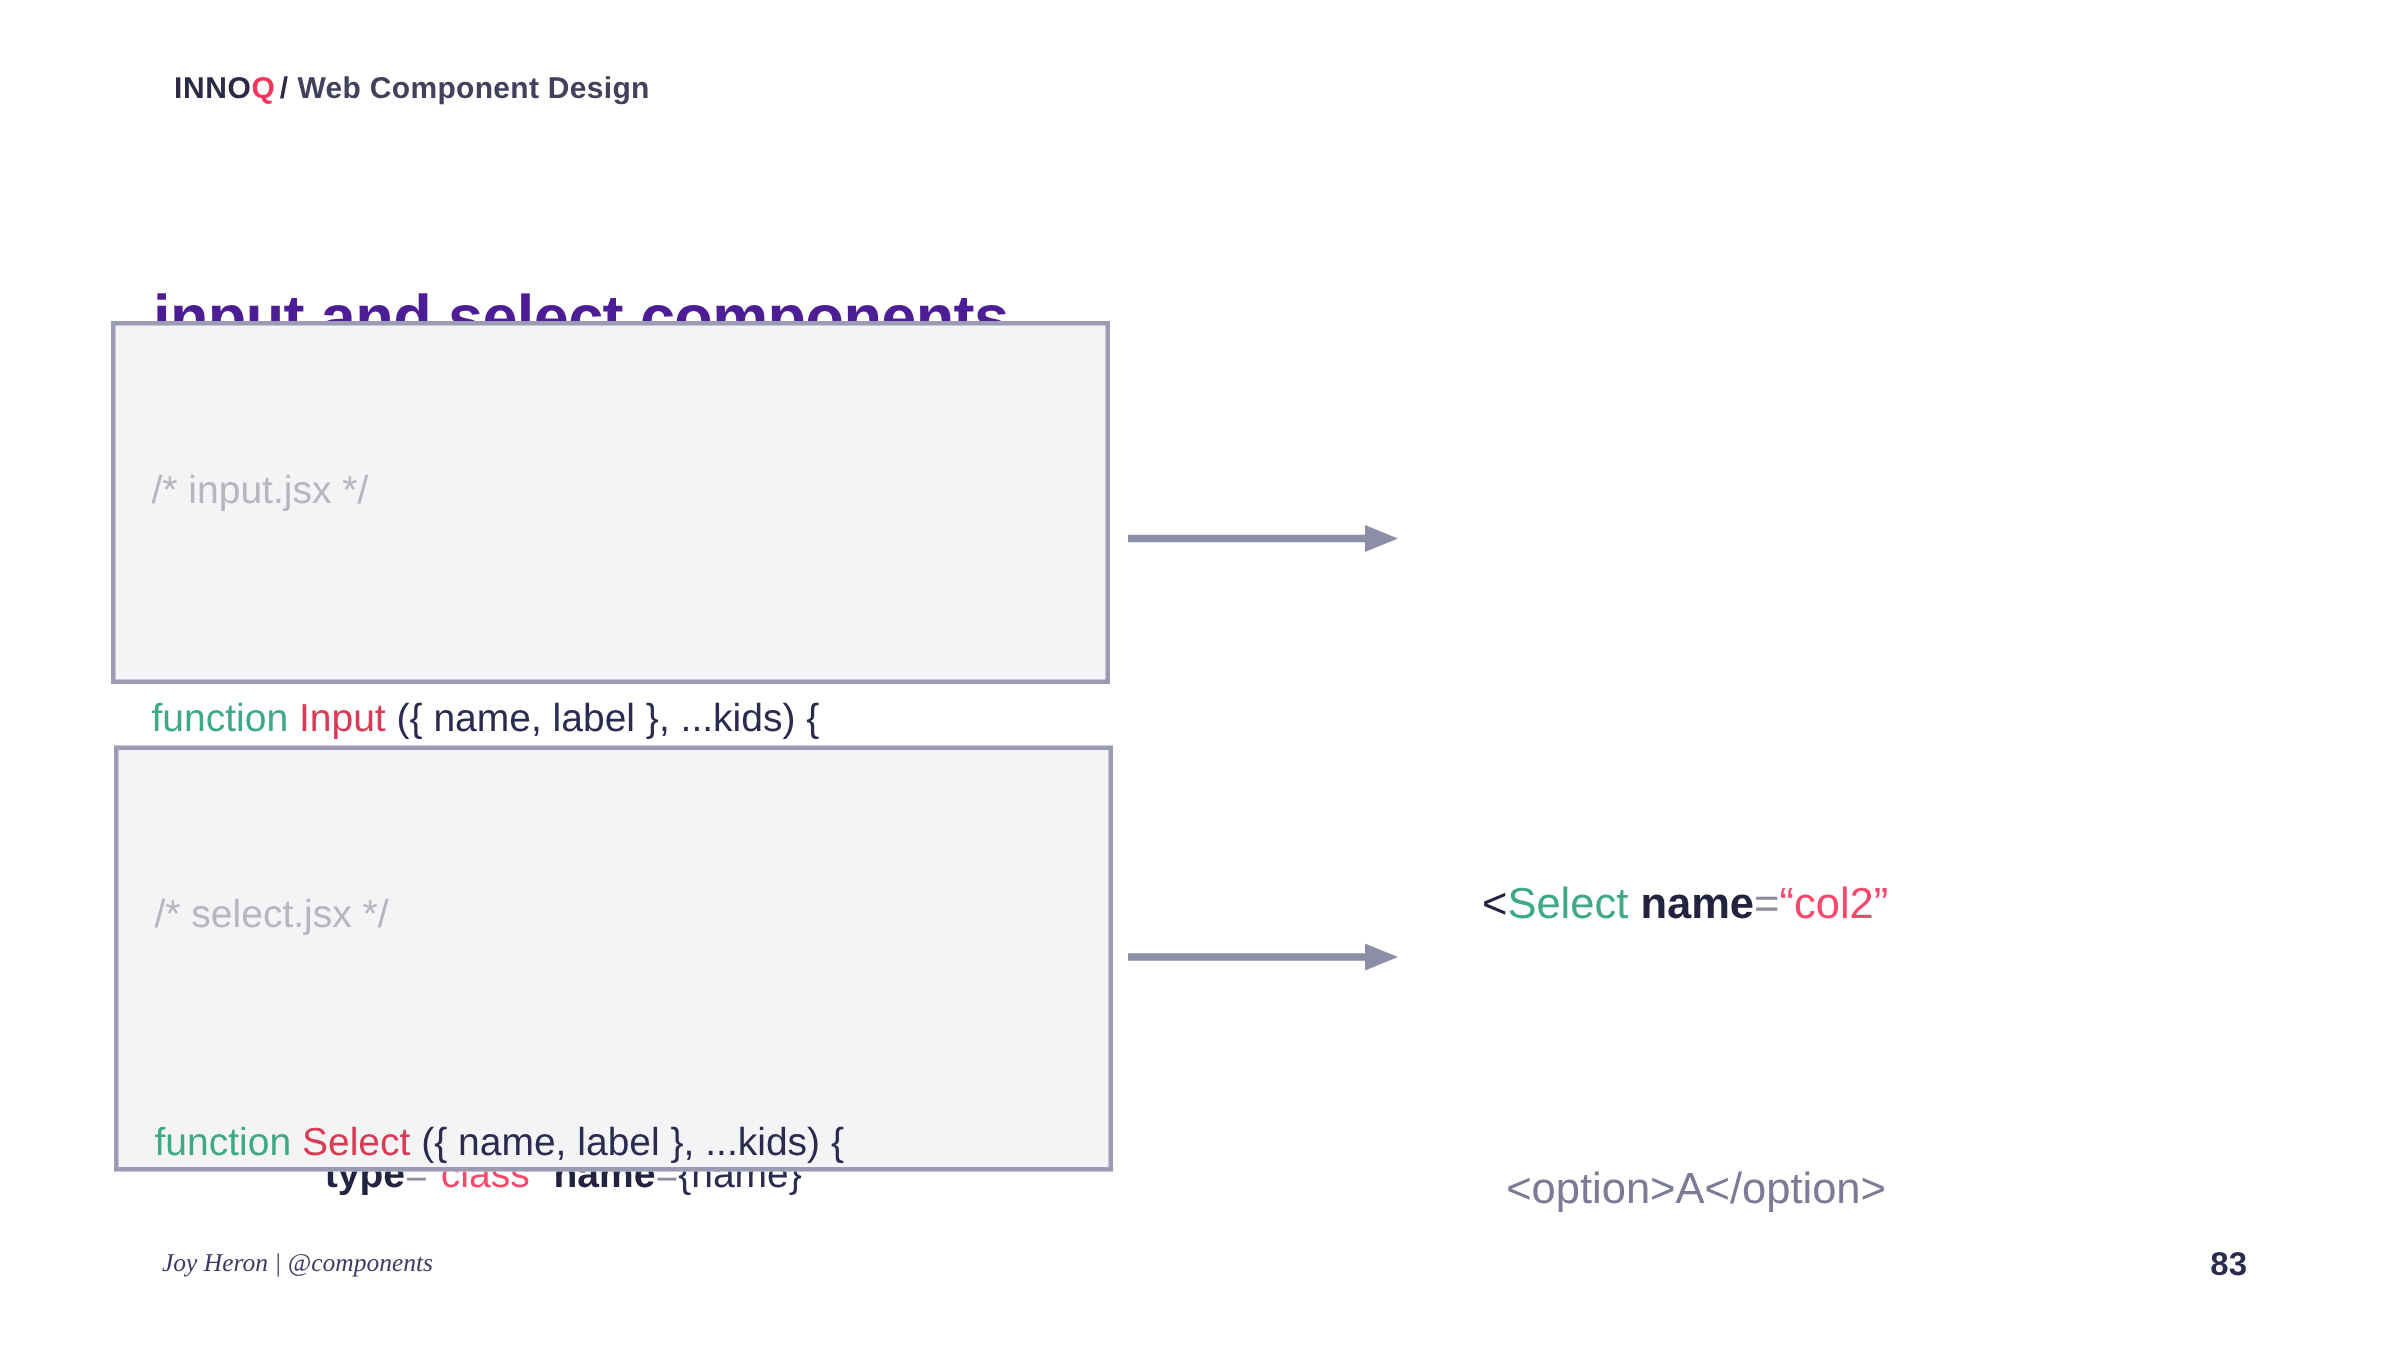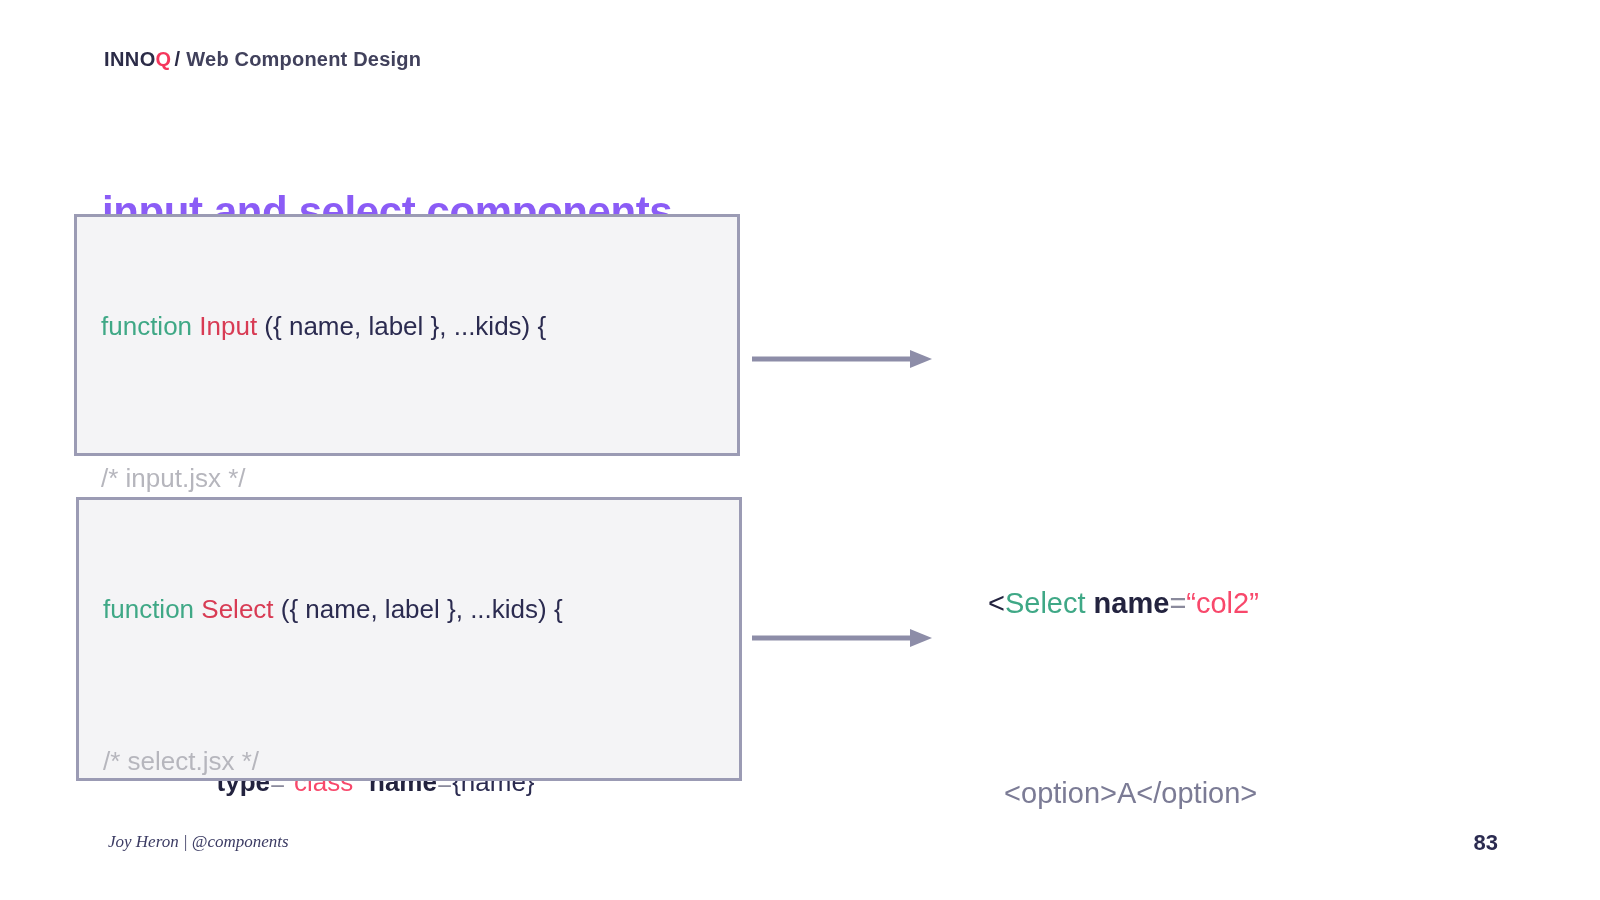--- a/index.html
+++ b/index.html
@@ -11,21 +11,21 @@
     width: 1600px;
     height: 900px;
     font-family: "Liberation Sans", sans-serif;
     overflow: hidden;
     position: relative;
   }
 
   
   .slide-header {
     position: absolute;
-    left: 104px;
+    left: 116px;
     top: 48px;
     display: flex;
     align-items: baseline;
     font-size: 20px;
     letter-spacing: 0.2px;
   }
   .brand {
     font-weight: 700;
     color: #2b2b47;
     letter-spacing: 0.4px;
@@ -41,21 +41,21 @@
     font-weight: 700;
   }
 
   
   .slide-title {
     position: absolute;
     left: 102px;
     top: 160px;
     font-size: 42px;
     font-weight: 700;
-    color: #8b5cf6;
+    color: #4c1d95;
     letter-spacing: -0.4px;
   }
 
   
   .code-block {
     position: absolute;
     box-sizing: border-box;
     background: #f4f4f6;
     border: 3px solid #9b9bb4;
     font-family: "Liberation Sans", sans-serif;
@@ -128,37 +128,37 @@
 
 <div class="slide-header">
   <span class="brand"><span>INNO</span><span class="brand-q">Q</span></span>
   <span class="brand-slash">/</span>
   <span class="deck-title">Web Component Design</span>
 </div>
 
 <h1 class="slide-title">input and select components</h1>
 
 <div class="code-block" id="code-input">
+  <span class="code-line"><span class="tok-comment">/* input.jsx */</span></span>
+
   <span class="code-line"><span class="tok-keyword">function</span><span class="tok-plain"> </span><span class="tok-compname">Input</span><span class="tok-plain"> ({ name, label }, ...kids) {</span></span>
 
-  <span class="code-line"><span class="tok-comment">/* input.jsx */</span></span>
-
   <span class="code-line"><span class="tok-plain">  </span><span class="tok-plain">return &lt;</span><span class="tok-tag">input</span><span class="tok-plain"> </span><span class="tok-attr">class</span><span class="tok-eq">=</span><span class="tok-string">“tabelle-input”</span></span>
 
   <span class="code-line"><span class="tok-plain">                </span><span class="tok-attr">type</span><span class="tok-eq">=</span><span class="tok-string">“class”</span><span class="tok-plain"> </span><span class="tok-attr">name</span><span class="tok-eq">=</span><span class="tok-plain">{name}</span></span>
 
   
 
   
 </div>
 
 <div class="code-block" id="code-select">
+  <span class="code-line"><span class="tok-comment">/* select.jsx */</span></span>
+
   <span class="code-line"><span class="tok-keyword">function</span><span class="tok-plain"> </span><span class="tok-compname">Select</span><span class="tok-plain"> ({ name, label }, ...kids) {</span></span>
-
-  <span class="code-line"><span class="tok-comment">/* select.jsx */</span></span>
 
   <span class="code-line"><span class="tok-plain">  </span><span class="tok-plain">return &lt;</span><span class="tok-tag">select</span><span class="tok-plain"> </span><span class="tok-attr">class</span><span class="tok-eq">=</span><span class="tok-string">“tabelle-input”</span></span>
 
   
 
   
 
   
 
   

